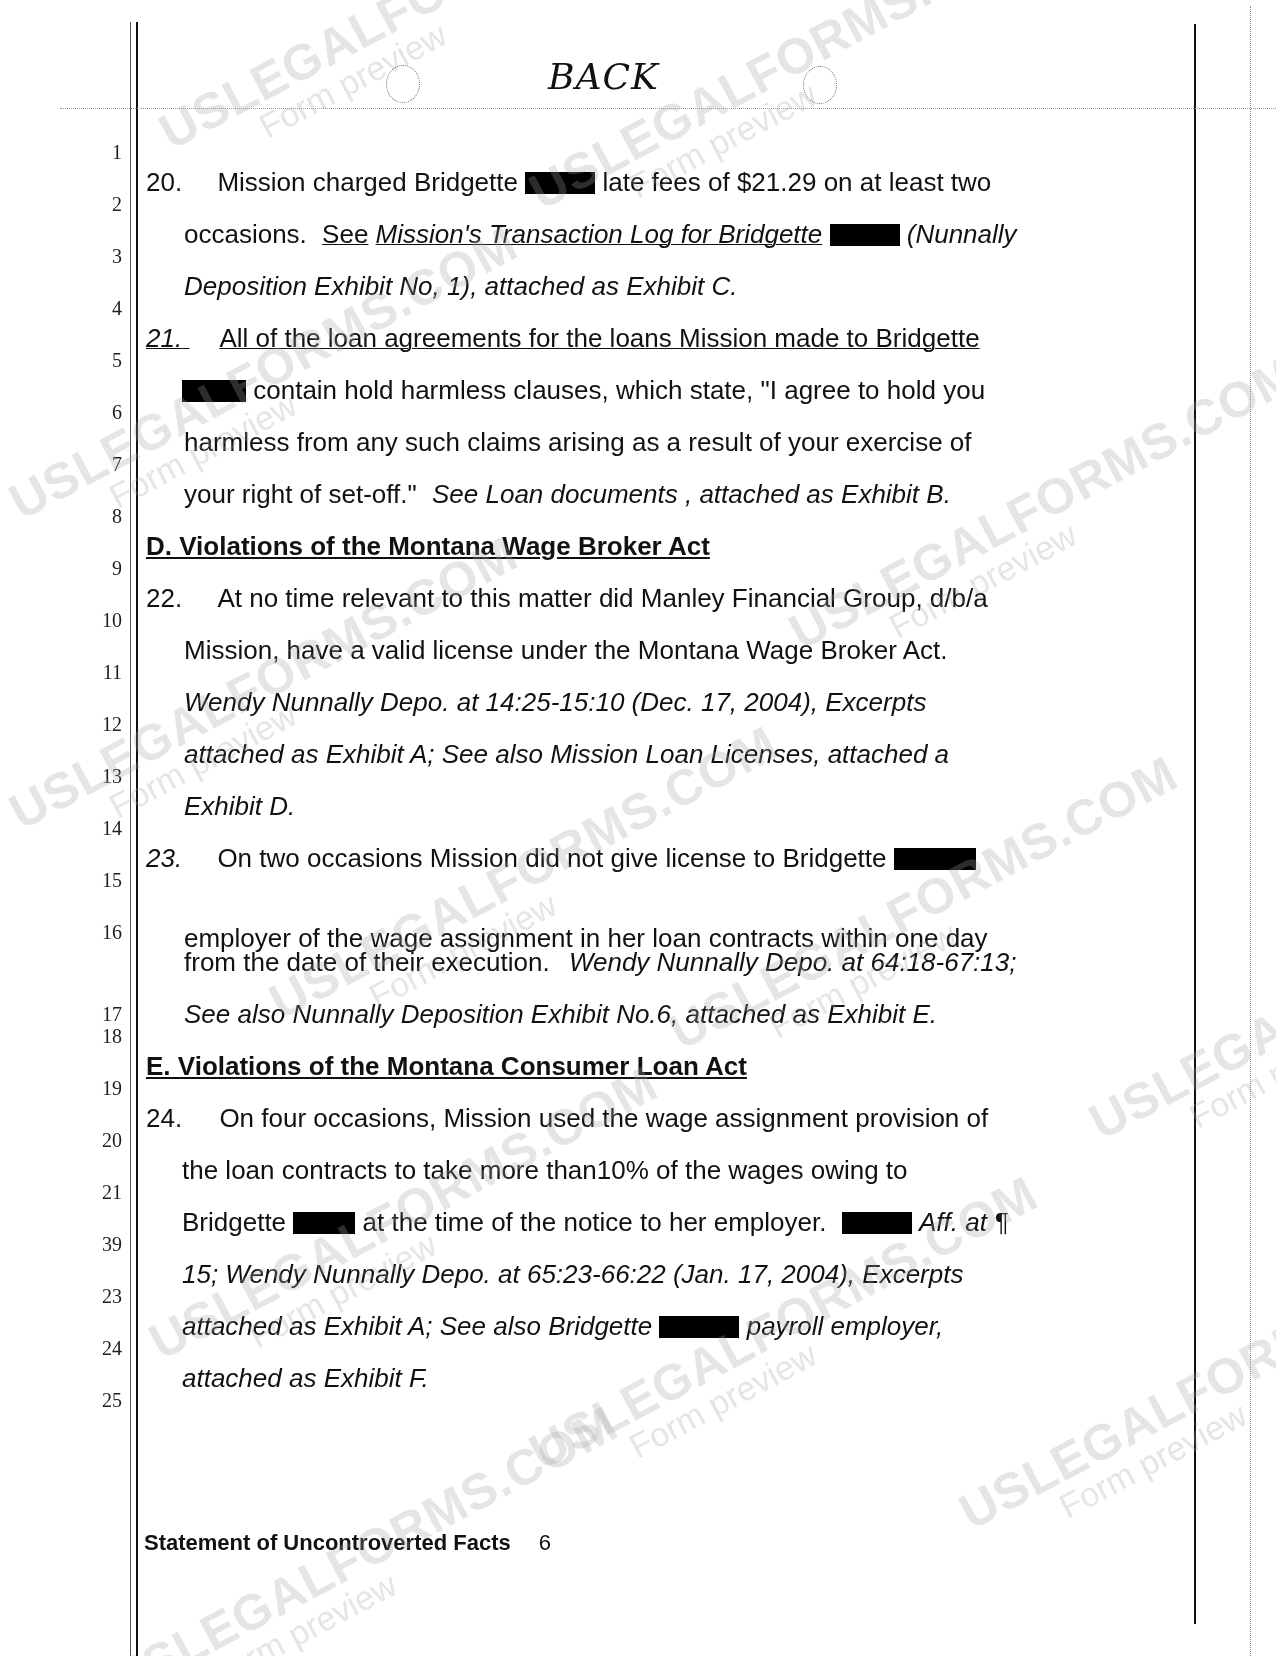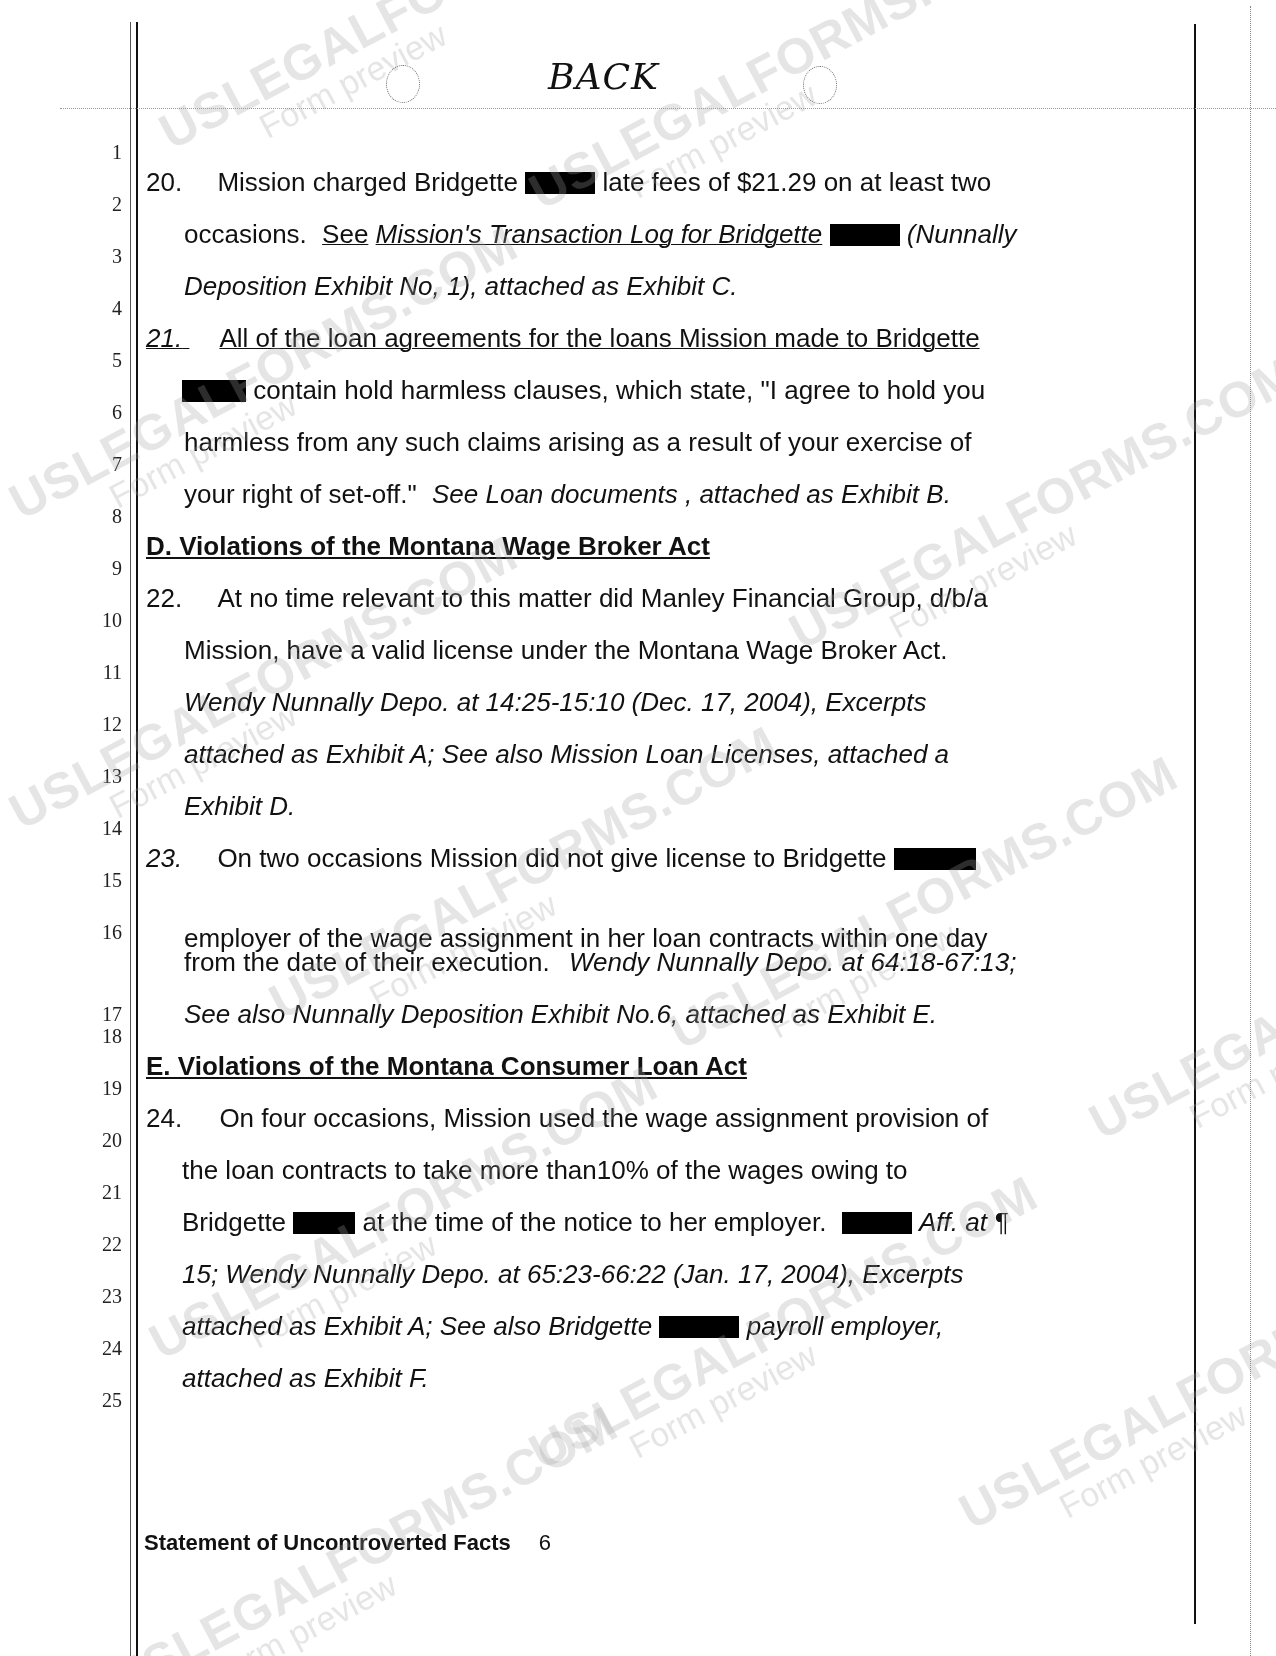--- a/index.html
+++ b/index.html
@@ -75,21 +75,21 @@
     <div class="ln" style="top:713px">12</div>
     <div class="ln" style="top:765px">13</div>
     <div class="ln" style="top:817px">14</div>
     <div class="ln" style="top:869px">15</div>
     <div class="ln" style="top:921px">16</div>
     <div class="ln" style="top:1003px">17</div>
     <div class="ln" style="top:1025px">18</div>
     <div class="ln" style="top:1077px">19</div>
     <div class="ln" style="top:1129px">20</div>
     <div class="ln" style="top:1181px">21</div>
-    <div class="ln" style="top:1233px">22</div>
+    <div class="ln" style="top:1233px">39</div>
     <div class="ln" style="top:1285px">23</div>
     <div class="ln" style="top:1337px">24</div>
     <div class="ln" style="top:1389px">25</div>
   </div>
 
   <div class="content">
 
     <div class="tl" style="top:167px; left:0">
       <span>20.</span>
       <span style="margin-left:28px">Mission charged Bridgette</span>

